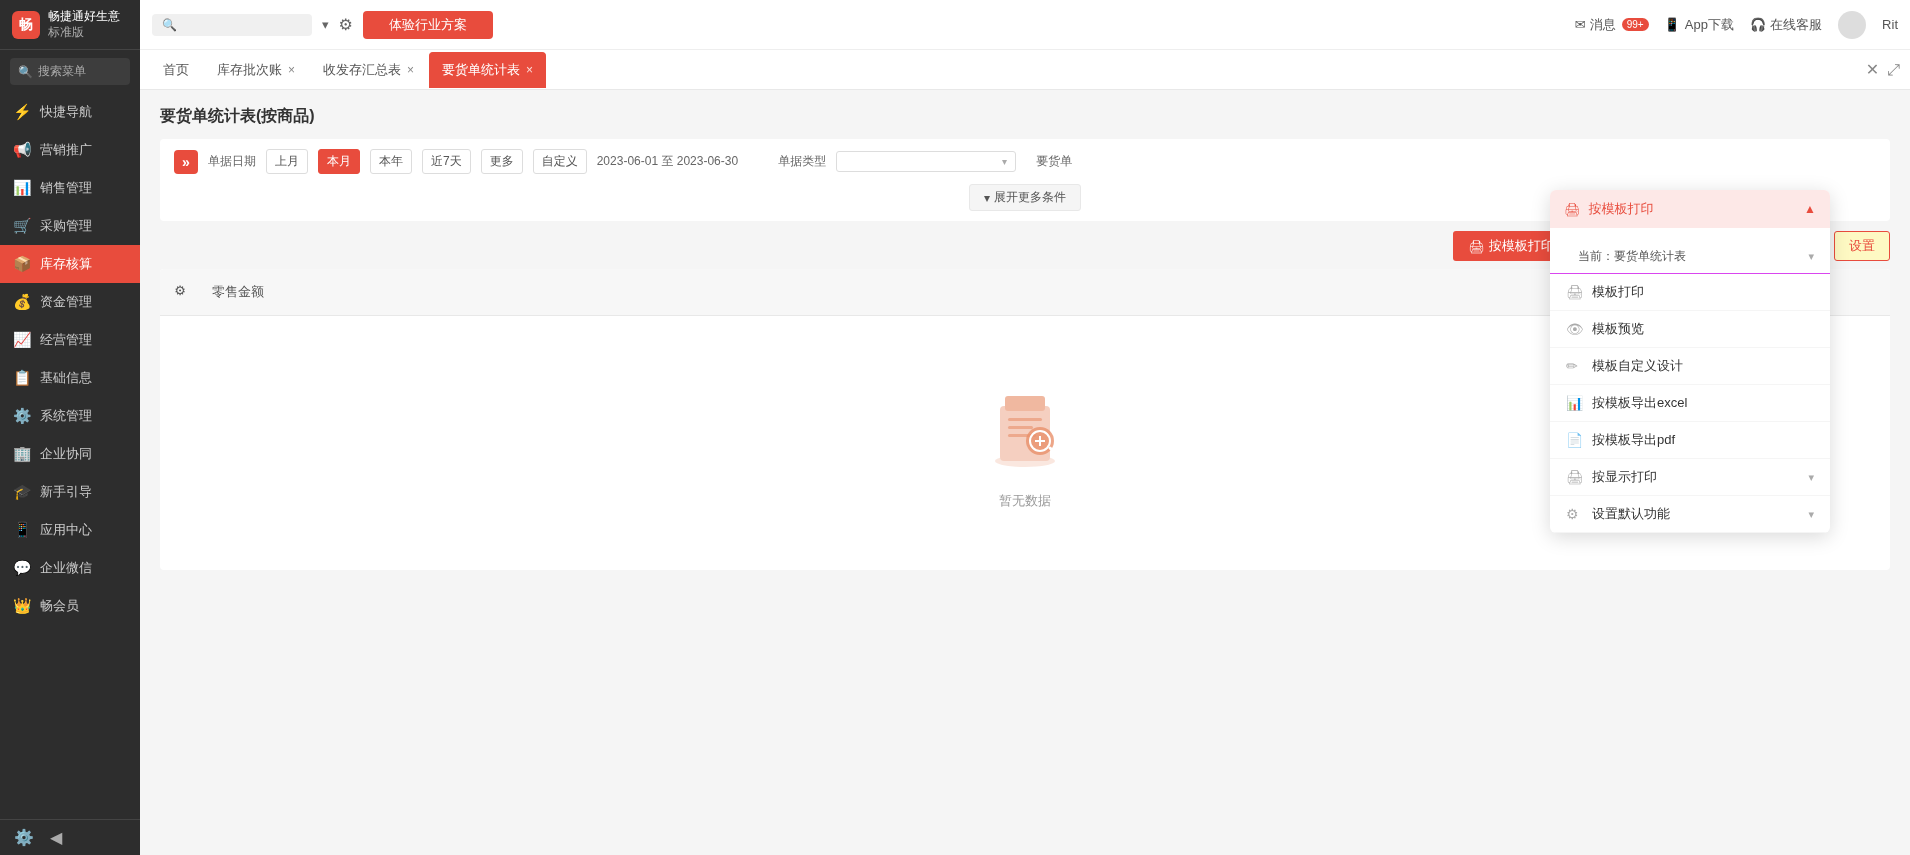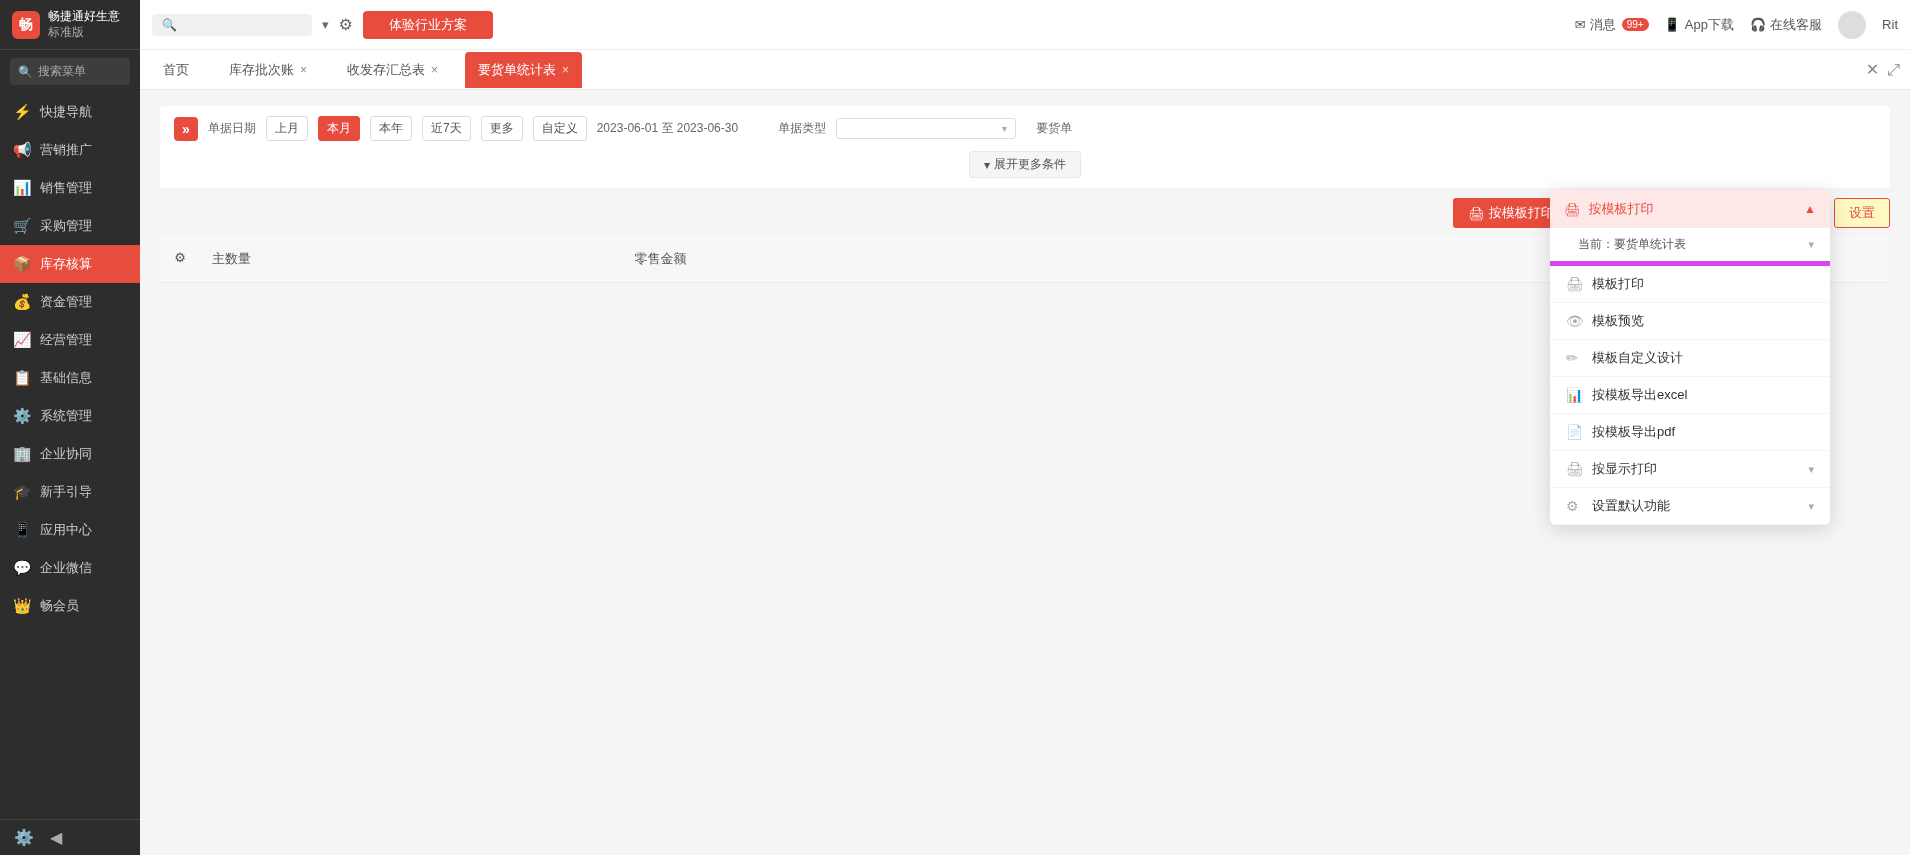--- a/index.html
+++ b/index.html
@@ -155,21 +155,21 @@
 
     
     .tabs-bar {
       display: flex;
       align-items: center;
       background: #fff;
       border-bottom: 1px solid #e8e8e8;
       padding: 0 10px;
       height: 40px;
       flex-shrink: 0;
-      gap: 14px;
+      gap: 2px;
     }
     .tab {
       display: flex;
       align-items: center;
       padding: 0 12px;
       height: 36px;
       font-size: 13px;
       color: #555;
       cursor: pointer;
       border-radius: 4px 4px 0 0;
@@ -398,24 +398,24 @@
       justify-content: space-between;
     }
     .dropdown-section-left { display: flex; align-items: center; gap: 10px; }
     .dropdown-section .item-icon { color: #aaa; font-size: 14px; width: 16px; }
     .dropdown-section-arrow { color: #aaa; font-size: 11px; }
 
     
     .current-template-item {
       display: flex;
       align-items: center;
-      padding: 8px 16px 8px 28px;
-      font-size: 12px;
-      color: #555;
-      border-bottom: 5px solid #d946ef;
+      padding: 20px 16px 8px 28px;
+      font-size: 12px;
+      color: #555;
+      border-bottom: 1px solid #d946ef;
       cursor: pointer;
       justify-content: space-between;
     }
   </style>
 </head>
 <body>
 
 <div class="sidebar">
   <div class="sidebar-logo">
     <div class="logo-icon">
@@ -545,20 +545,21 @@
       <span>要货单统计表</span>
       <span class="close-btn">×</span>
     </div>
     <div class="tabs-right">
       <button class="tabs-action-btn" title="关闭">✕</button>
       <button class="tabs-action-btn" title="最大化">⤢</button>
     </div>
   </div>
 
   <div class="page-content">
+    <div class="page-title">要货单统计表(按商品)</div>
 
     <div class="filter-bar">
       <div class="filter-expand-btn">»</div>
       <span class="filter-label">单据日期</span>
       <button class="date-btn">上月</button>
       <button class="date-btn active-month">本月</button>
       <button class="date-btn">本年</button>
       <button class="date-btn">近7天</button>
       <button class="date-btn">更多</button>
       <button class="date-btn">自定义</button>
@@ -604,24 +605,39 @@
         <span>刷新</span>
       </button>
       <span style="color:#aaa; cursor:pointer; font-size:18px;">···</span>
       <button class="toolbar-btn primary">查询</button>
       <button class="toolbar-btn secondary">设置</button>
     </div>
 
     <div class="data-table">
       <div class="table-header">
         <div class="th">⚙</div>
-        <div class="th">主数量</div>
         <div class="th">零售金额</div>
       </div>
 
+      <div class="empty-state">
+        <svg class="empty-icon" viewBox="0 0 100 100" xmlns="http://www.w3.org/2000/svg">
+          <ellipse cx="50" cy="85" rx="30" ry="6" fill="#f5cfc0" opacity="0.5"></ellipse>
+          <rect x="25" y="30" width="50" height="55" rx="4" fill="#f5cfc0"></rect>
+          <rect x="30" y="20" width="40" height="15" rx="3" fill="#f0b8a0"></rect>
+          <rect x="33" y="42" width="34" height="3" rx="1.5" fill="#e8906a" opacity="0.6"></rect>
+          <rect x="33" y="50" width="25" height="3" rx="1.5" fill="#e8906a" opacity="0.6"></rect>
+          <rect x="33" y="58" width="28" height="3" rx="1.5" fill="#e8906a" opacity="0.6"></rect>
+          <circle cx="65" cy="65" r="14" fill="#e8906a" opacity="0.8"></circle>
+          <circle cx="65" cy="65" r="10" fill="none" stroke="#fff" stroke-width="2"></circle>
+          <line x1="60" y1="65" x2="70" y2="65" stroke="#fff" stroke-width="2"></line>
+          <line x1="65" y1="60" x2="65" y2="70" stroke="#fff" stroke-width="2"></line>
+          <path d="M 75 72 L 85 82" stroke="#fff" stroke-width="3" stroke-linecap="round"></path>
+        </svg>
+        <div class="empty-text">暂无数据</div>
+      </div>
     </div>
 
     <div class="dropdown-overlay">
       <div class="dropdown-header">
         <div class="dropdown-header-left">
           <span>🖨</span>
           <span>按模板打印</span>
         </div>
         <div class="dropdown-header-right">
           <span class="dropdown-arrow">▲</span>

